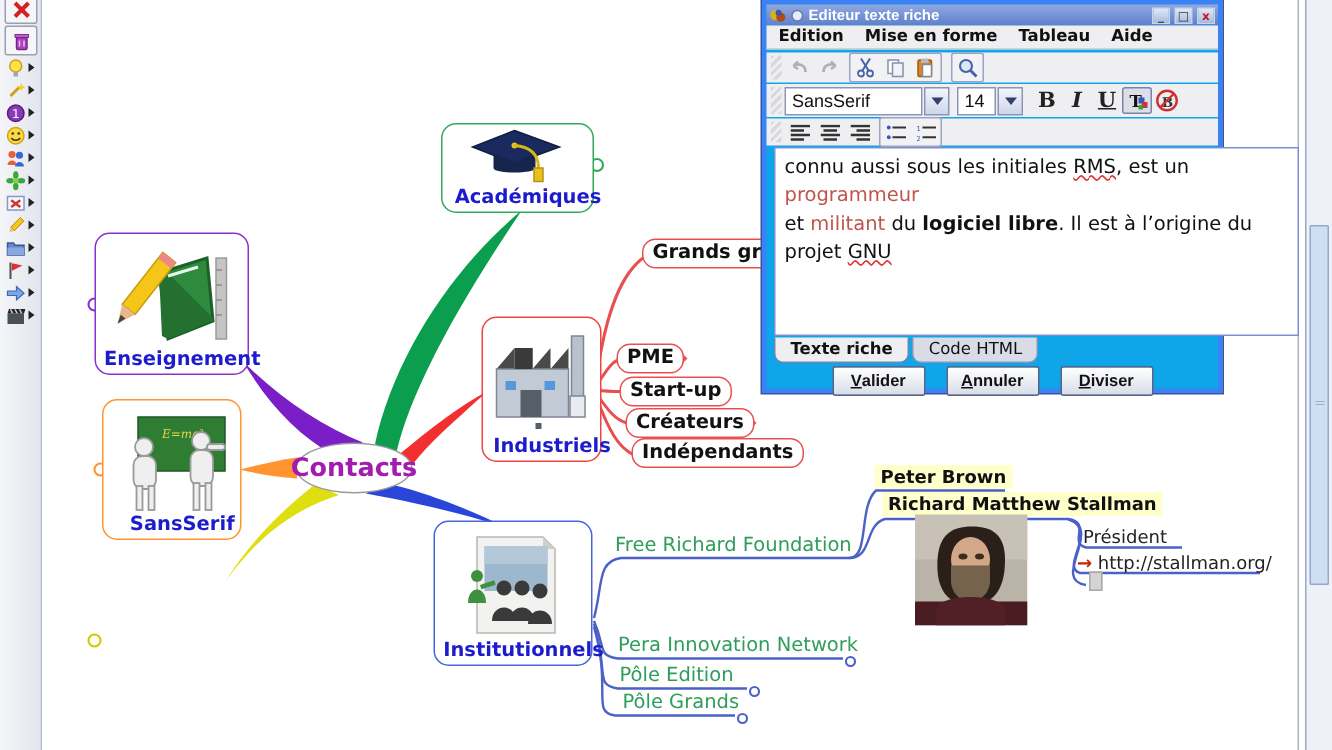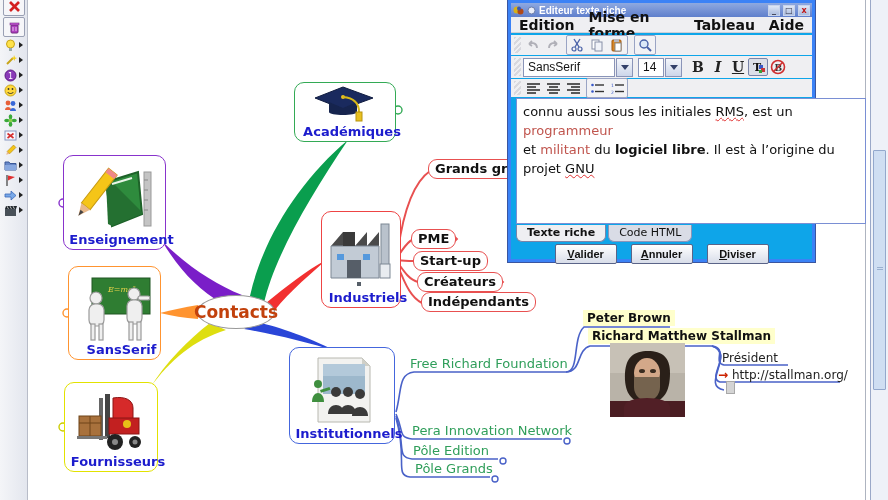--- a/index.html
+++ b/index.html
@@ -14,21 +14,21 @@
   .icon-row { position:absolute; left:4px; width:24px; height:14px; display:flex; align-items:center; gap:2px; }
   .tri { width:0; height:0; border-left:4px solid #222; border-top:3px solid transparent; border-bottom:3px solid transparent; }
 
   
   #map { position:absolute; left:28px; top:0; width:838px; height:500px; background:#fff; }
   #edges { position:absolute; left:0; top:0; z-index:1; pointer-events:none; }
   .bignode { position:absolute; background:#fff; border-radius:10px; z-index:2; display:flex;
     flex-direction:column; align-items:center; justify-content:flex-end; padding:3px 2px 2px 2px; }
   .bignode .nlabel { font-weight:bold; font-size:13px; color:#1c1ccd; line-height:15px;padding-left:14px; }
   .rootnode { position:absolute; z-index:3; display:flex; align-items:center; justify-content:center;
-    background:#fff; border:1.5px solid #999; border-radius:50%; font-weight:bold; font-size:17px; color:#c2410c; }
+    background:#fff; border:1.5px solid #999; border-radius:50%; font-weight:bold; font-size:17px; color:#a21caf; }
   .rednode { position:absolute; z-index:2; background:#fff; border:1.5px solid #e85050; border-radius:9px;
     font-weight:bold; font-size:13px; color:#111; padding:1px 6px 2px 6px; white-space:nowrap; overflow:hidden; }
   .greentext { position:absolute; z-index:2; font-size:13px; color:#2f9e5a; white-space:nowrap; }
   .yellownode { position:absolute; z-index:2; background:#ffffcc; font-weight:bold; font-size:12px; color:#111;
     padding:1px 4px; white-space:nowrap; }
   .plaintext { position:absolute; z-index:2; font-size:12px; color:#222; white-space:nowrap; }
   .grayrect { position:absolute; z-index:2; width:9px; height:13px; background:#d4d4d4; border:1px solid #a8a8a8; }
   #photo { position:absolute; z-index:2; }
 
   
@@ -43,22 +43,22 @@
   
   #dialog { position:absolute; left:508px; top:0; width:307px; height:262px; z-index:10;
     background:#0ea5e9; border:3px solid #3b82f6; outline:1px solid #3a55a0; }
   #titlebar { position:absolute; left:0; top:0; right:0; height:14px;
     background:linear-gradient(180deg,#8fa9e0,#5f7fcc); display:flex; align-items:center; padding:0 2px; gap:3px; }
   #title-text { color:#fff; font-size:10px; font-weight:bold; flex:1; line-height:13px;
     font-family:"Liberation Sans",sans-serif; }
   .tb-ctrl { width:12px; height:11px; border:1px solid #c8d4ec; background:linear-gradient(180deg,#dfe7f6,#aabbdd);
     font-size:8px; line-height:9px; text-align:center; color:#334; font-weight:bold; }
   #menubar { position:absolute; left:0; top:14px; right:0; height:16px; background:#efeff2;
-    border-bottom:1px solid #cfcfd6; display:flex; align-items:center; gap:14px; padding:0 8px;
-    font-size:14px; font-weight:bold; color:#111; }
+    border-bottom:1px solid #cfcfd6; display:flex; gap:14px; padding:0 8px;
+    font-size:11px; font-weight:bold; color:#111; }
   .toolbar-row { position:absolute; left:0; right:0; background:#efeff2; display:flex; align-items:center; }
   .grip { width:7px; align-self:stretch; margin:2px 2px 2px 3px;
     background:repeating-linear-gradient(135deg,#d8d8de 0 2px,#efeff2 2px 4px); }
   .tbtn { height:18px; min-width:20px; display:flex; align-items:center; justify-content:center;
     font-size:13px; color:#222; background:transparent; border:none; }
   .tgroup { display:flex; border:1px solid #9aa4c4; border-radius:2px; background:#f2f2f5; margin:0 3px; }
   .combo { height:19px; background:#fff; border:1px solid #8a94b8; display:flex; align-items:center;
     font-size:12px; color:#111; padding:0 4px; font-family:"Liberation Sans",sans-serif; }
   .combo-arrow { width:17px; height:19px; border:1px solid #8a94b8; margin-left:1px;
     background:linear-gradient(180deg,#f4f6fb,#cdd6ea); display:flex; align-items:center; justify-content:center; }
@@ -172,38 +172,20 @@
           <circle cx="56" cy="18" r="6"></circle>
             <rect x="49" y="24" width="15" height="24" rx="6"></rect>
           <rect x="51" y="46" width="4" height="18"></rect>
             <rect x="59" y="46" width="4" height="18"></rect>
           <rect x="60" y="20" width="12" height="4" rx="2"></rect>
         </g>
       </svg>
       <span class="nlabel">SansSerif</span>
     </div>
 
-    <div class="bignode" style="left:36px;top:382px;width:94px;height:90px;border:1.5px solid #e2e200">
-      <svg width="72" height="62" viewBox="0 0 72 62">
-        <rect x="30" y="2" width="5" height="44" fill="#444"></rect>
-        <rect x="24" y="6" width="4" height="42" fill="#666"></rect>
-        <path d="M38,6 C50,4 58,8 58,16 L58,30 L38,30 Z" fill="#d62a2a" stroke="#8c1414"></path>
-        <rect x="34" y="26" width="30" height="16" fill="#c22020" stroke="#8c1414"></rect>
-        <circle cx="40" cy="50" r="8" fill="#222"></circle>
-          <circle cx="40" cy="50" r="3" fill="#888"></circle>
-        <circle cx="60" cy="50" r="6" fill="#222"></circle>
-          <circle cx="60" cy="50" r="2.5" fill="#888"></circle>
-        <rect x="4" y="24" width="22" height="20" fill="#a8713c" stroke="#6e4419"></rect>
-        <line x1="4" y1="31" x2="26" y2="31" stroke="#6e4419"></line>
-        <line x1="15" y1="24" x2="15" y2="44" stroke="#6e4419"></line>
-        <rect x="2" y="44" width="30" height="3" fill="#777"></rect>
-        <circle cx="52" cy="32" r="4" fill="#e8c018"></circle>
-      </svg>
-      <span class="nlabel">Fournisseurs</span>
-    </div>
 
     <div class="bignode" style="left:266px;top:82px;width:102px;height:60px;border:1.5px solid #33aa55">
       <svg width="64" height="38" viewBox="0 0 64 38">
         <polygon points="30,1 60,12 30,23 2,12" fill="#1a2a5e" stroke="#101c40"></polygon>
         <path d="M16,16 L16,26 C16,30 44,30 44,26 L44,16 L30,22 Z" fill="#16244e"></path>
         <circle cx="30" cy="11" r="2" fill="#e8c020"></circle>
         <path d="M30,11 C42,12 46,18 46,26" stroke="#d8b818" stroke-width="2" fill="none"></path>
         <rect x="43" y="26" width="6" height="9" fill="#e8c020" stroke="#b89410"></rect>
       </svg>
       <span class="nlabel">Académiques</span>

